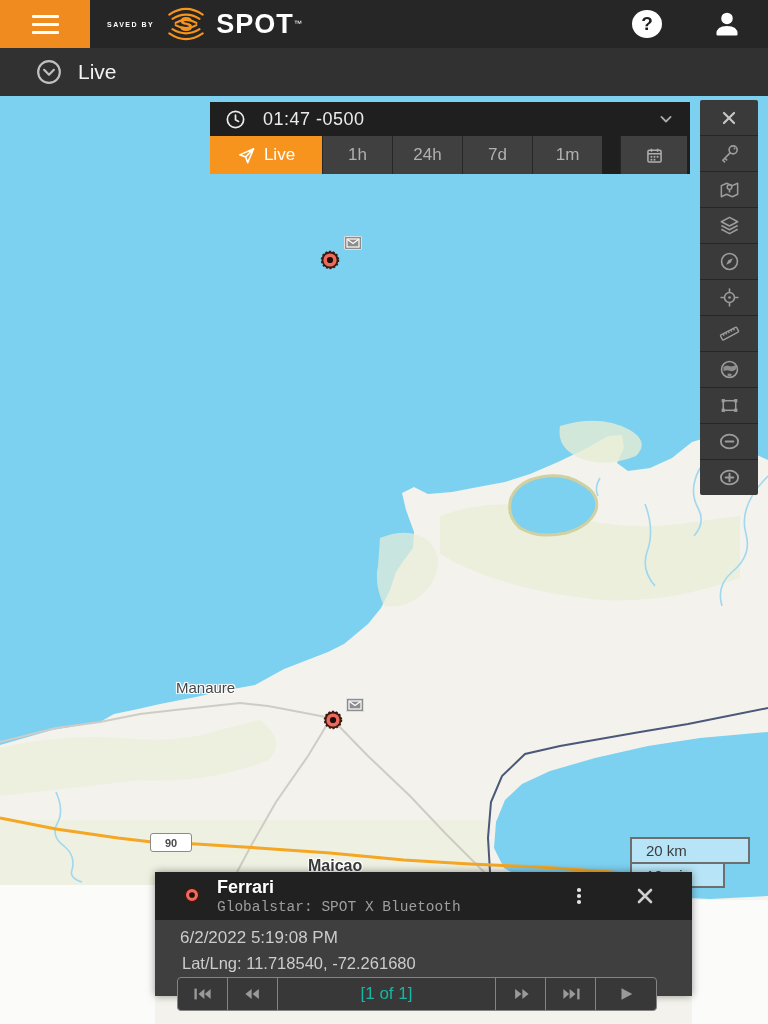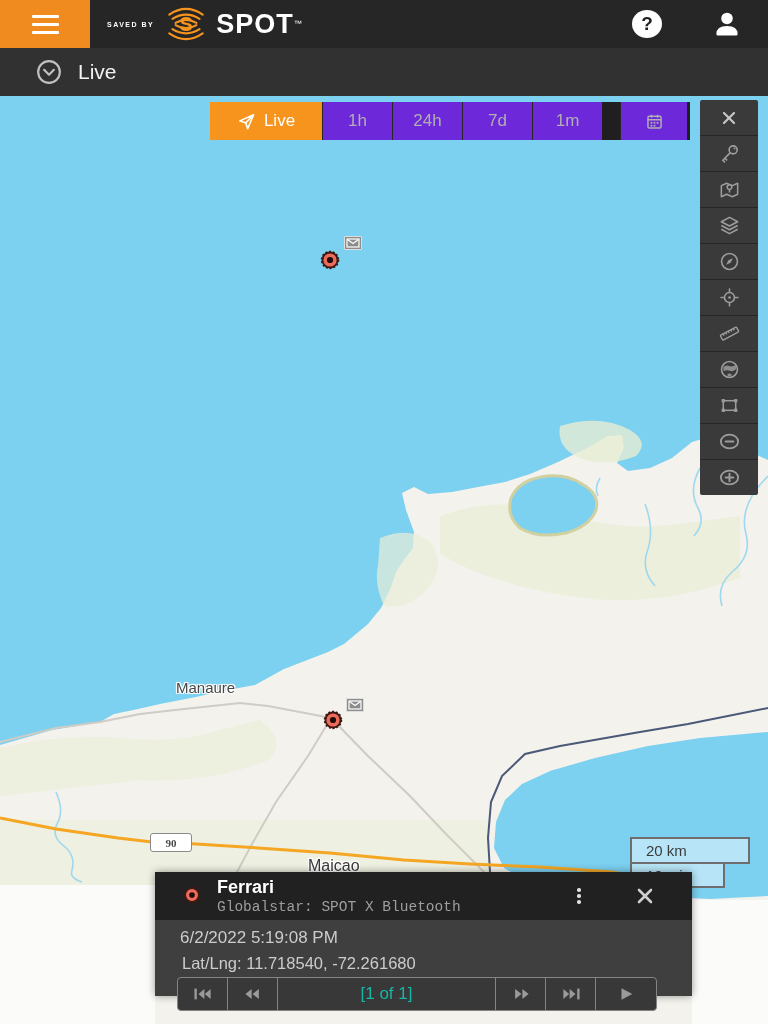--- a/index.html
+++ b/index.html
@@ -24,43 +24,43 @@
   .subbar{position:absolute;left:0;top:48px;width:768px;height:48px;background:#313131;z-index:59;
           display:flex;align-items:center;}
   .subbar .circ{margin-left:36px;}
   .subbar-label{color:#f2f2f2;font-size:21px;margin-left:16px;}
 
   
   .map{position:absolute;left:0;top:96px;width:768px;height:928px;background:#7cd0f0;overflow:hidden;}
   .map svg.geo{position:absolute;left:0;top:0;}
   .map-label{position:absolute;color:#474747;font-size:15px;z-index:5;
              text-shadow:-1px -1px 0 #fff,1px -1px 0 #fff,-1px 1px 0 #fff,1px 1px 0 #fff,0 0 3px #fff;}
-  .map-label.bold{font-weight:normal;color:#3a3a3a;}
+  .map-label.bold{font-weight:bold;color:#3a3a3a;}
   .road-badge{position:absolute;left:150px;top:737px;width:40px;height:17px;background:#fff;
               border:1px solid #8a8a8a;border-radius:3px;color:#4a4a4a;font-size:11px;font-weight:bold;
-              display:flex;align-items:center;justify-content:center;z-index:4;font-family:Liberation Serif, serif;}
+              display:flex;align-items:center;justify-content:center;z-index:4;}
   .marker{position:absolute;z-index:6;}
   .mail-badge{position:absolute;width:16px;height:12px;background:#8d8d8d;border:1px solid #dedede;
               border-radius:1px;display:flex;align-items:center;justify-content:center;z-index:6;}
 
   
   .scale{position:absolute;left:630px;top:741px;z-index:7;}
   .scale .line{background:rgba(255,255,255,0.45);color:#3c3c3c;font-size:15px;
                border:2px solid #6e6e6e;box-sizing:border-box;padding:3px 0 2px 14px;}
   .scale .km{width:120px;height:27px;}
   .scale .mi{width:95px;height:24px;border-top:none;}
 
   
   .time-panel{position:absolute;left:210px;top:6px;width:480px;z-index:20;background:#1f1f1f;}
   .time-row{height:34px;display:flex;align-items:center;color:#ececec;font-size:18px;}
   .time-row .clock{margin-left:14px;}
   .time-text{margin-left:16px;letter-spacing:.5px;}
   .time-chevron{margin-left:auto;margin-right:14px;}
   .tabs-row{height:38px;display:flex;}
-  .tab{height:38px;display:flex;align-items:center;justify-content:center;background:#6d28d9;
+  .tab{height:38px;display:flex;align-items:center;justify-content:center;background:#404040;
        color:#b0b0b0;font-size:17px;cursor:pointer;border-left:1px solid #272727;box-sizing:border-box;}
   .tab.first{border-left:none;}
   .tab.w{width:70px;}
   .tab.live{width:112px;background:#f7941e;color:#fff;gap:8px;}
   .tabs-spacer{width:18px;background:#1f1f1f;}
   .tab.cal{width:67px;}
 
   
   .toolbar{position:absolute;right:10px;top:4px;width:58px;z-index:20;border-radius:2px;overflow:hidden;}
   .tool-btn{width:58px;height:35px;background:#3a3a3a;border-bottom:1px solid #262626;
@@ -204,20 +204,30 @@
           <use href="#env"></use>
         </svg>
     </div>
 
     <div class="scale">
       <div class="line km">20 km</div>
       <div class="line mi">10 mi</div>
     </div>
 
     <div class="time-panel">
+      <div class="time-row">
+        <svg class="clock" width="23" height="23" viewBox="0 0 24 24">
+          <circle cx="12" cy="12" r="8.5" fill="none" stroke="#ececec" stroke-width="1.8"></circle>
+          <path d="M12 7.5 V12.3 L15.2 14" fill="none" stroke="#ececec" stroke-width="1.8" stroke-linecap="round"></path>
+        </svg>
+        <span class="time-text">01:47 -0500</span>
+        <svg class="time-chevron" width="20" height="20" viewBox="0 0 24 24">
+          <path d="M6.5 9.5 L12 15 L17.5 9.5" fill="none" stroke="#aaaaaa" stroke-width="2.2" stroke-linecap="round" stroke-linejoin="round"></path>
+        </svg>
+      </div>
       <div class="tabs-row">
         <div class="tab live first">
           <svg width="19" height="19" viewBox="0 0 24 24">
             <path d="M21 3.5 L13.5 21 L11 13.8 L3.5 11.2 Z M21 3.5 L11 13.8" fill="none" stroke="#fff" stroke-width="2" stroke-linejoin="round"></path>
           </svg>
           <span>Live</span>
         </div>
         <div class="tab w">
             <span>1h</span>
           </div>

